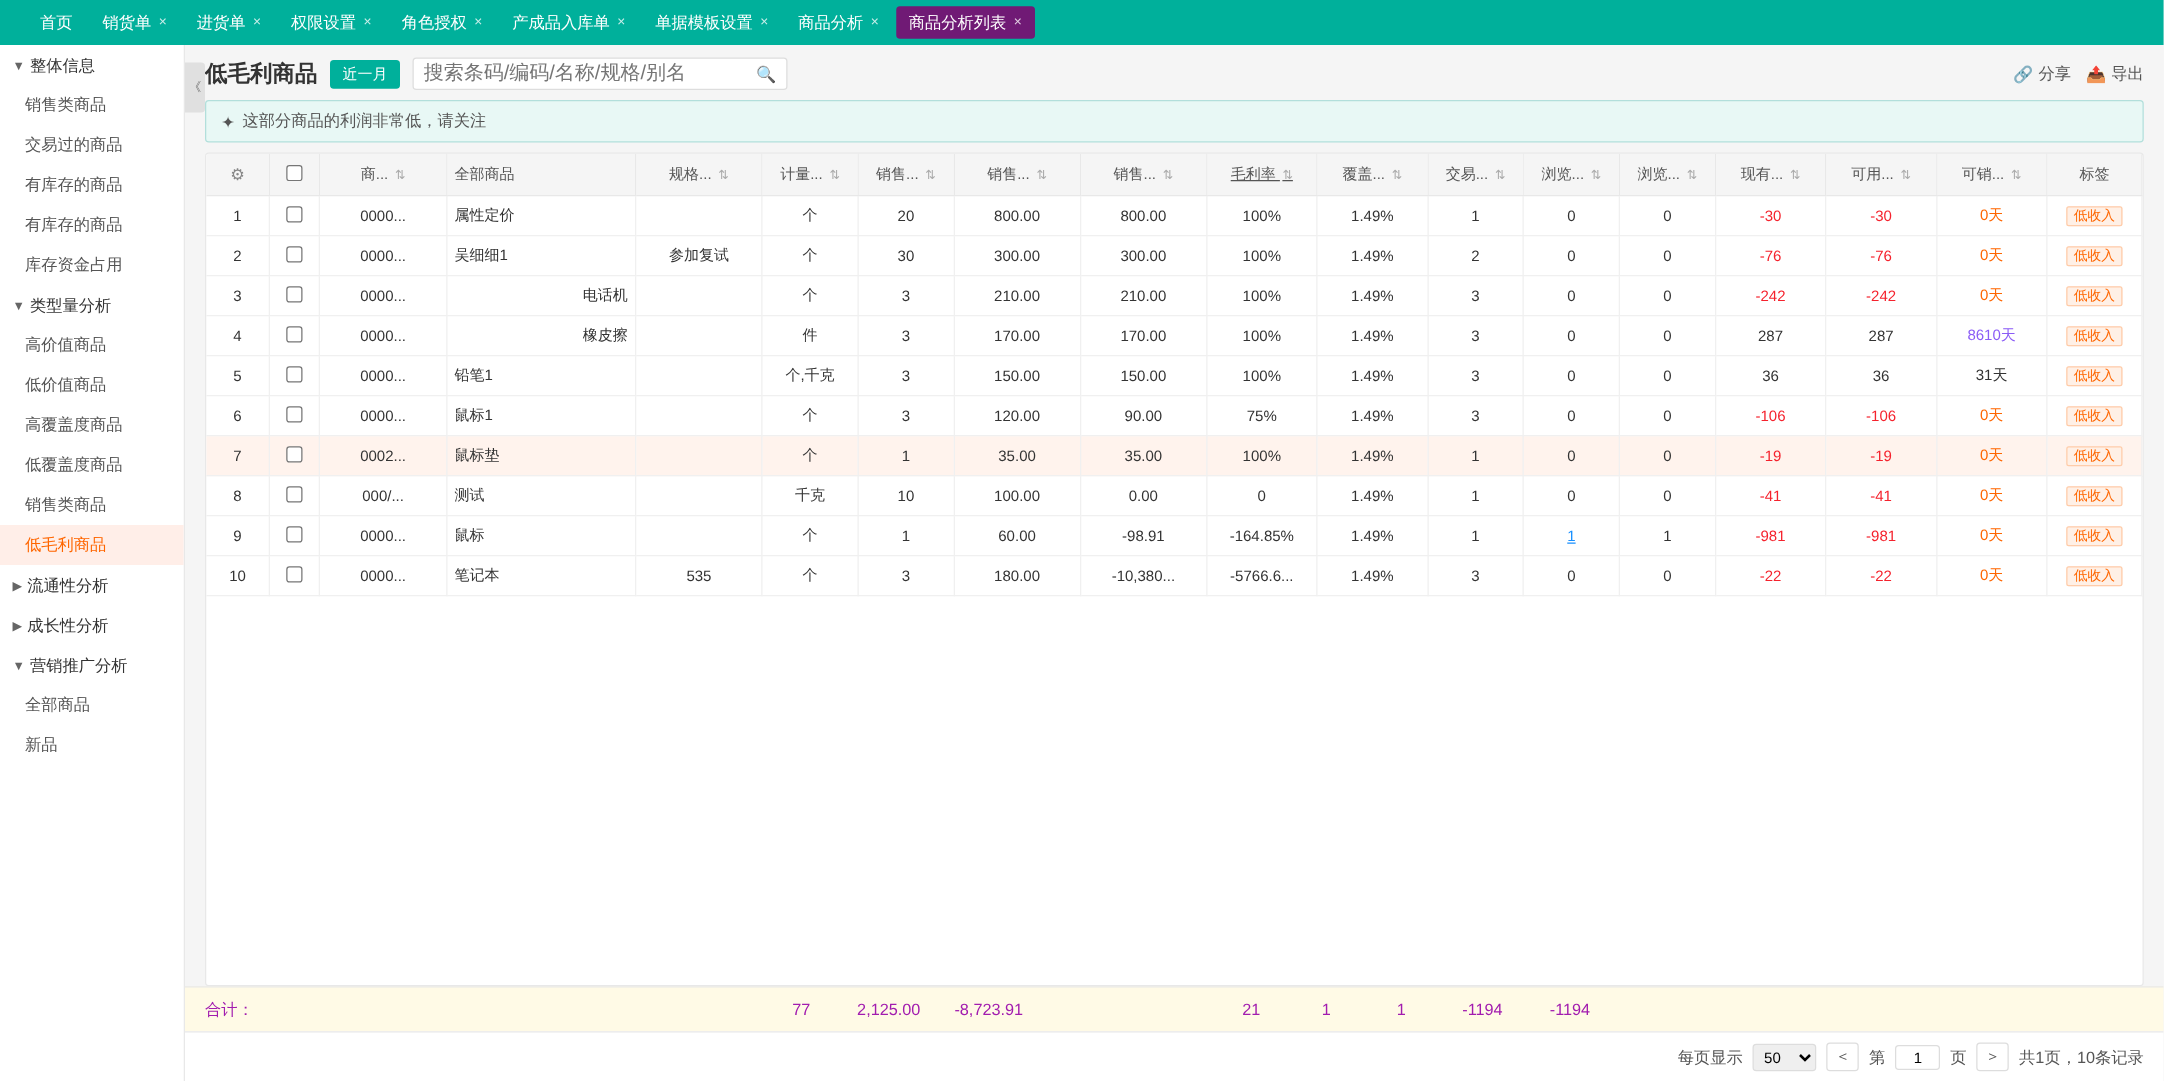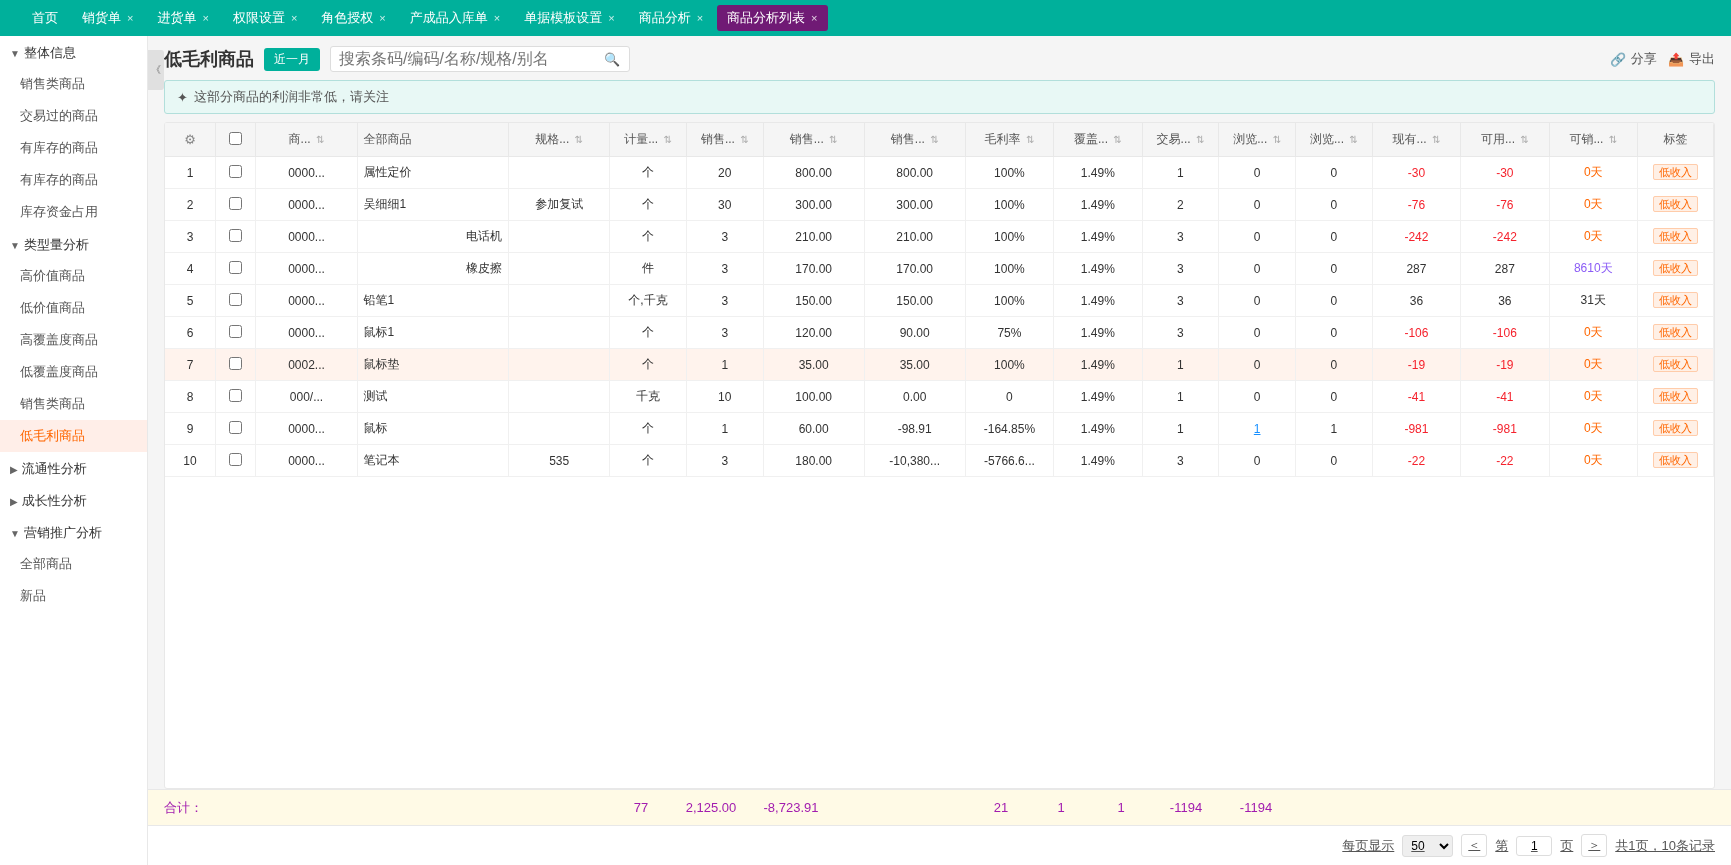--- a/index.html
+++ b/index.html
@@ -194,21 +194,20 @@
     .pagination {
       display: flex;
       align-items: center;
       justify-content: flex-end;
       padding: 8px 16px;
       background: #fff;
       border-top: 1px solid #e8e8e8;
       gap: 8px;
       font-size: 12px;
       color: #555;
-      text-decoration: underline;
     }
     .pagination select {
       border: 1px solid #ddd;
       border-radius: 3px;
       padding: 2px 4px;
       font-size: 12px;
     }
     .page-nav-btn {
       border: 1px solid #ddd;
       background: #fff;
@@ -247,21 +246,21 @@
 
     .col-num { width: 40px; }
     .col-check { width: 32px; }
     .col-code { width: 80px; }
     .col-name { width: 120px; text-align: left; }
     .col-spec { width: 80px; }
     .col-unit { width: 60px; }
     .col-sale-qty { width: 60px; }
     .col-sale-price { width: 80px; }
     .col-sale-profit { width: 80px; }
-    .col-gross-rate { width: 70px; }
+    .col-gross-rate { width: 70px; text-decoration: underline; }
     .col-cover-rate { width: 70px; }
     .col-trade { width: 60px; }
     .col-view1 { width: 60px; }
     .col-view2 { width: 60px; }
     .col-stock { width: 70px; }
     .col-avail { width: 70px; }
     .col-saleable { width: 70px; }
     .col-tag { width: 60px; }
 
     .settings-icon { color: #888; cursor: pointer; }

